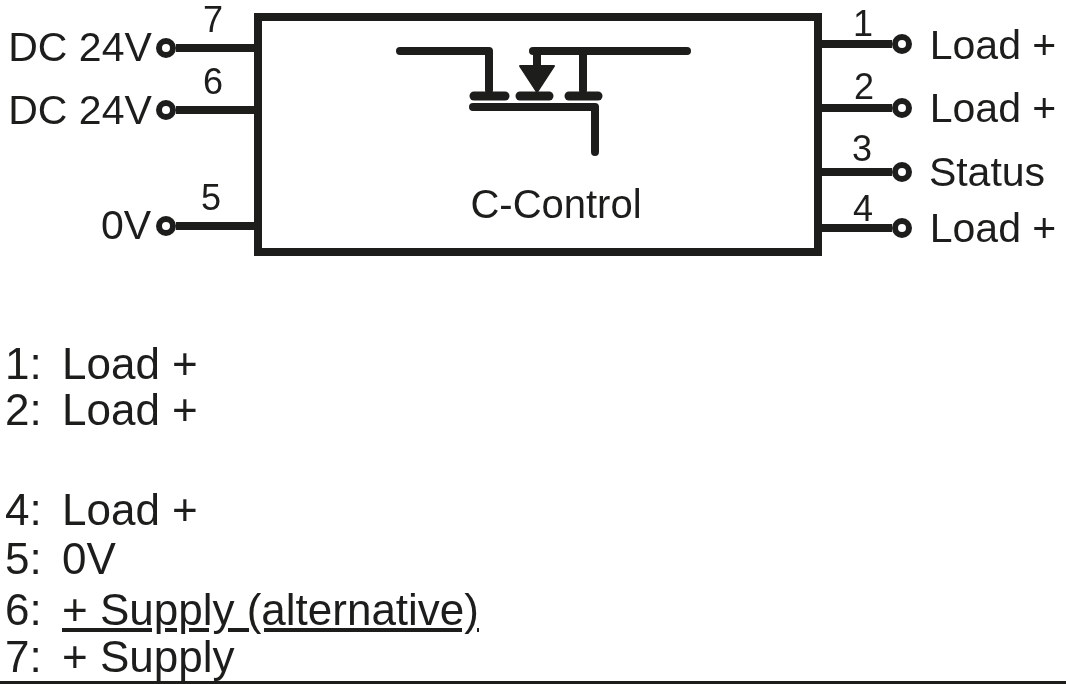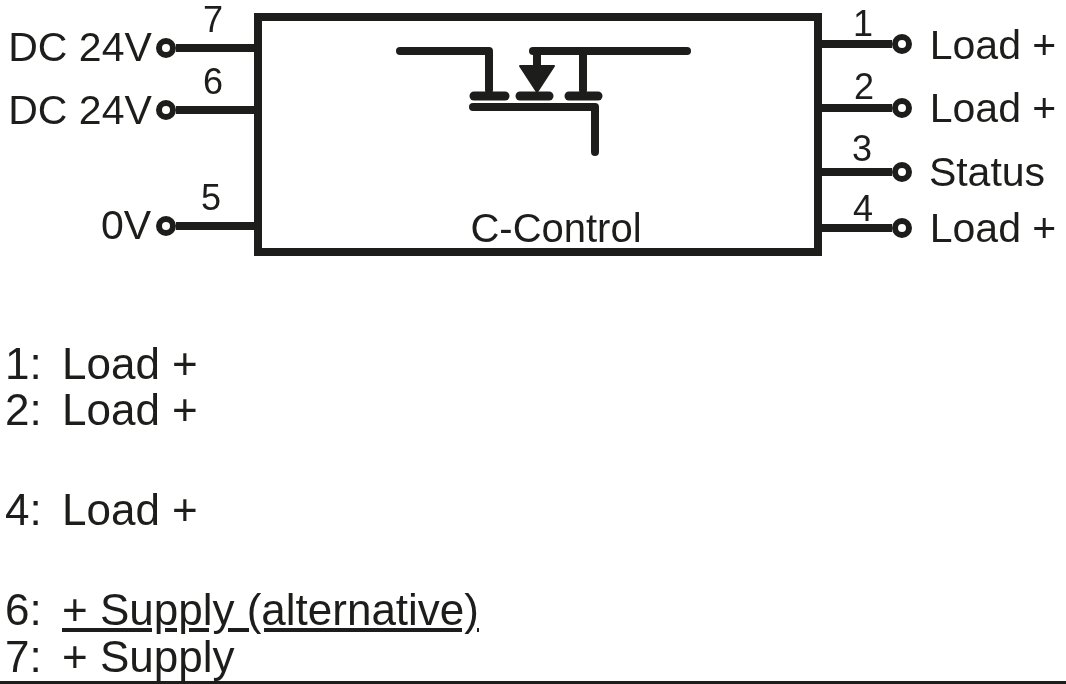--- a/index.html
+++ b/index.html
@@ -15,21 +15,21 @@
   .stage svg { position: absolute; left: 0; top: 0; color: var(--ink); }
   .t {
     position: absolute;
     transform: translate(-50%, -50%);
     white-space: nowrap;
     color: var(--ink);
     line-height: 1;
   }
   .lbl     { font-size: 41px; }
   .pin-num { font-size: 36px; }
-  .block-lbl { font-size: 40px; margin-top: 24px; }
+  .block-lbl { font-size: 40px; }
   .legend-row {
     position: absolute;
     left: 5px;
     transform: translateY(-50%);
     white-space: nowrap;
     color: var(--ink);
     font-size: 44px;
     line-height: 1;
   }
   .legend-prefix { display: inline-block; width: 57px; }
@@ -101,20 +101,23 @@
 
   <div class="legend-row" style="top:364px;">
     <span class="legend-prefix">1:</span><span>Load +</span>
   </div>
   <div class="legend-row" style="top:410px;">
     <span class="legend-prefix">2:</span><span>Load +</span>
   </div>
   <div class="legend-row" style="top:510px;">
     <span class="legend-prefix">4:</span><span>Load +</span>
   </div>
+  <div class="legend-row" style="top:559px;">
+    <span class="legend-prefix">5:</span><span>0V</span>
+  </div>
   <div class="legend-row" style="top:610px;text-decoration:underline;">
     <span class="legend-prefix">6:</span><span>+ Supply (alternative)</span>
   </div>
   <div class="legend-row" style="top:657px;">
     <span class="legend-prefix">7:</span><span>+ Supply</span>
   </div>
 
 </div>
 
 </body></html>

